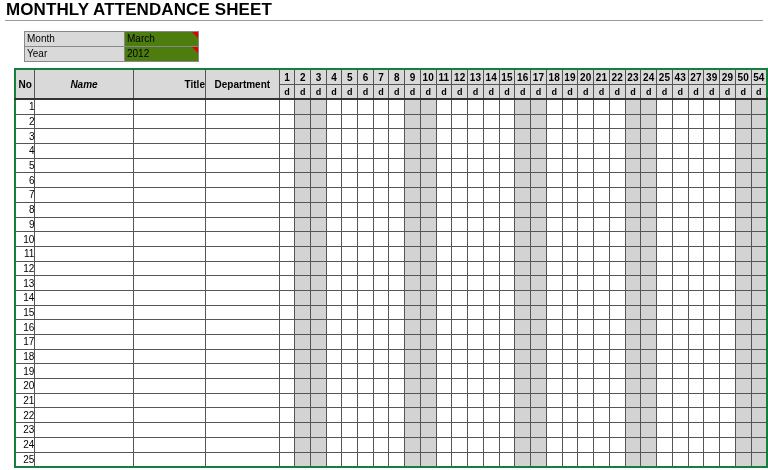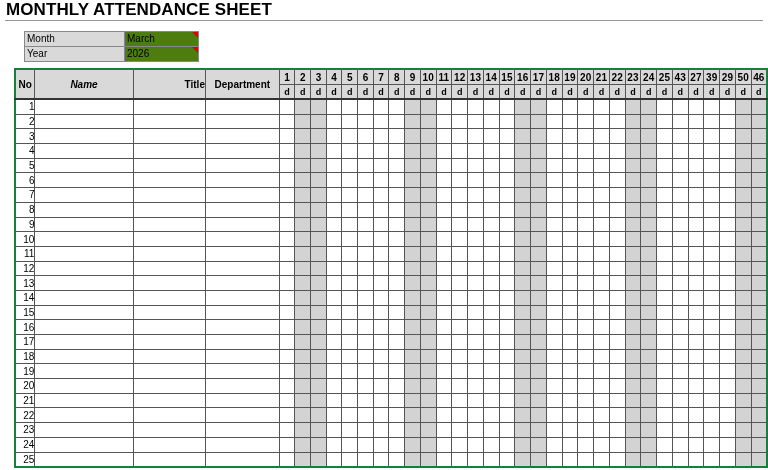--- a/index.html
+++ b/index.html
@@ -28,21 +28,21 @@
 <div class="title-rule"></div>
 
 <table class="meta">
   <tbody>
       <tr>
     <td class="lbl">Month</td>
     <td class="val">March</td>
   </tr>
   <tr>
     <td class="lbl">Year</td>
-    <td class="val">2026</td>
+    <td class="val">2012</td>
   </tr>
 </tbody>
   </table>
 
 <table class="sheet" id="sheet">
   <colgroup id="cols">
       <col style="width: 20px;">
       <col style="width: 99px;">
       <col style="width: 73px;">
       <col style="width: 74px;">
@@ -107,21 +107,21 @@
         <th class="day">21</th>
         <th class="day">22</th>
         <th class="day">23</th>
         <th class="day">24</th>
         <th class="day">25</th>
         <th class="day">43</th>
         <th class="day">27</th>
         <th class="day">39</th>
         <th class="day">29</th>
         <th class="day">50</th>
-        <th class="day">46</th>
+        <th class="day">54</th>
       </tr>
     <tr id="hdr2" class="hdr-bottom">
         <th class="dsub">d</th>
         <th class="dsub">d</th>
         <th class="dsub">d</th>
         <th class="dsub">d</th>
         <th class="dsub">d</th>
         <th class="dsub">d</th>
         <th class="dsub">d</th>
         <th class="dsub">d</th>

